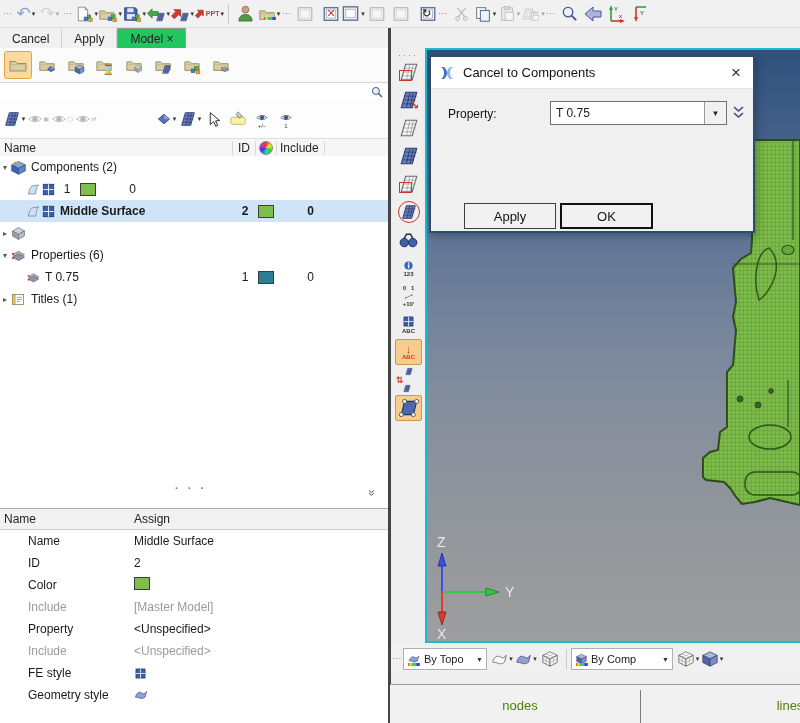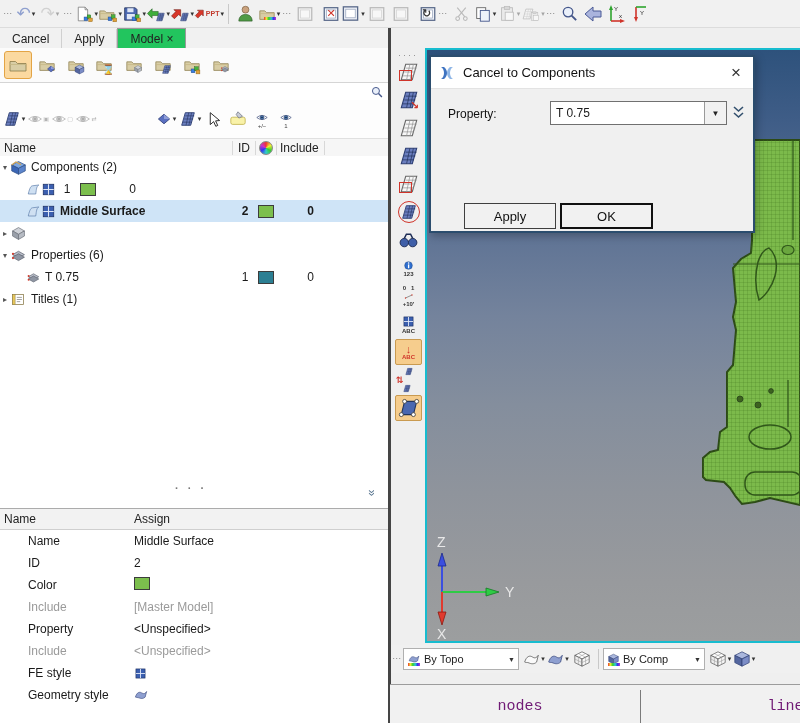--- a/index.html
+++ b/index.html
@@ -75,21 +75,21 @@
   .dbtn.default{border:2px solid #111;}
   
   .disptb{left:391px;top:645px;width:409px;height:28px;background:#f0f0f0;display:flex;align-items:center;}
   .combo{height:22px;background:#fff;border:1px solid #b0b0b0;display:flex;align-items:center;padding:0 3px;box-sizing:border-box;margin-right:3px;}
   .combo .lbl{font-size:11px;color:#222;margin:0 6px 0 3px;}
   .combo .car{font-size:7px;color:#333;margin-left:2px;}
   .rainbow{width:12px;height:3px;background:linear-gradient(90deg,#e33,#ee3,#3c3,#3cc,#33e,#c3c);margin-top:-2px;}
   .icostack{display:flex;flex-direction:column;align-items:center;}
   
   .panelbar{left:390px;top:684px;width:410px;height:39px;background:#f1f1f1;border-top:1px solid #9c9c9c;box-sizing:border-box;}
-  .pb-item{position:absolute;top:13px;transform:translateX(-50%);font-size:15px;color:#701a75;font-family:Liberation Mono, monospace;}
+  .pb-item{position:absolute;top:13px;transform:translateX(-50%);font-size:13px;color:#4d7c0f;}
   .pb-div{position:absolute;left:250px;top:5px;width:1px;height:34px;background:#7a7a7a;}
 </style>
 </head>
 <body>
 
 <svg width="0" height="0" style="position:absolute">
   <defs>
     <symbol id="s-mesh" viewBox="0 0 20 20">
       <polygon points="3,17 7,3 17,3 13,17" fill="#6b7fc0" stroke="#2e3f73" stroke-width="1"></polygon>
       <path d="M5.7,10 L15.7,10 M4.3,13.5 L14.3,13.5 M7,6.5 L17,6.5 M10.8,3 L7.8,17 M14,3 L11,17" stroke="#26355f" stroke-width="0.7" fill="none"></path>
@@ -822,21 +822,21 @@
     </div>
     <svg width="11" height="14" style="position:absolute;left:302px;top:49px" viewBox="0 0 11 14">
       <path d="M1,1 L5.5,5 L10,1 M1,7 L5.5,11 L10,7" fill="none" stroke="#33506e" stroke-width="1.6"></path>
     </svg>
     <div class="dbtn" style="left:33px;width:92px">Apply</div>
     <div class="dbtn default" style="left:129px;width:93px">OK</div>
   </div>
 
   <div class="abs disptb">
     <span class="handle">⋮</span>
-    <span class="combo" style="width:116px">
+    <span class="combo" style="width:84px">
       <span class="icostack">
           <svg width="14" height="12">
             <use href="#s-surf"></use>
           </svg>
           <span class="rainbow"></span>
         </span>
       <span class="lbl">By Topo</span>
       <span class="car" style="margin-left:auto">▼</span>
     </span>
     <span class="ibox">

